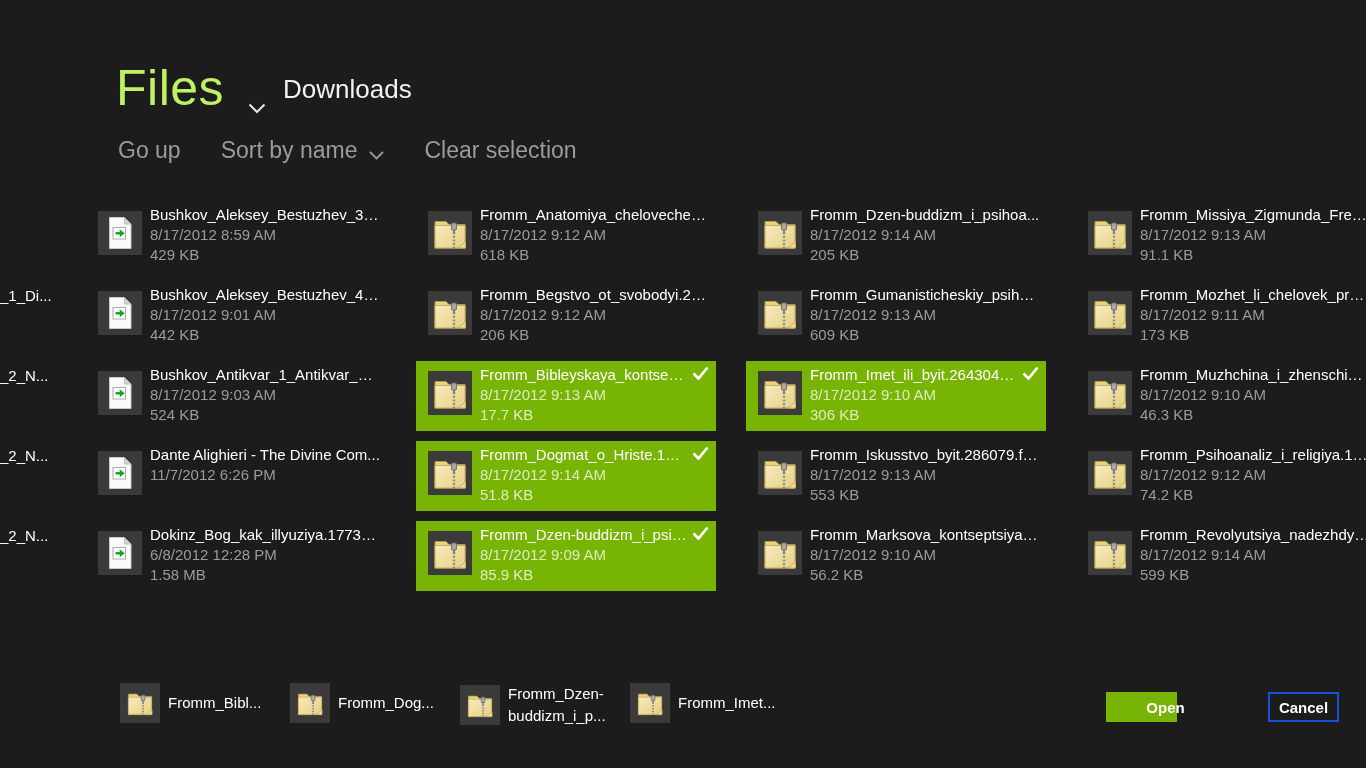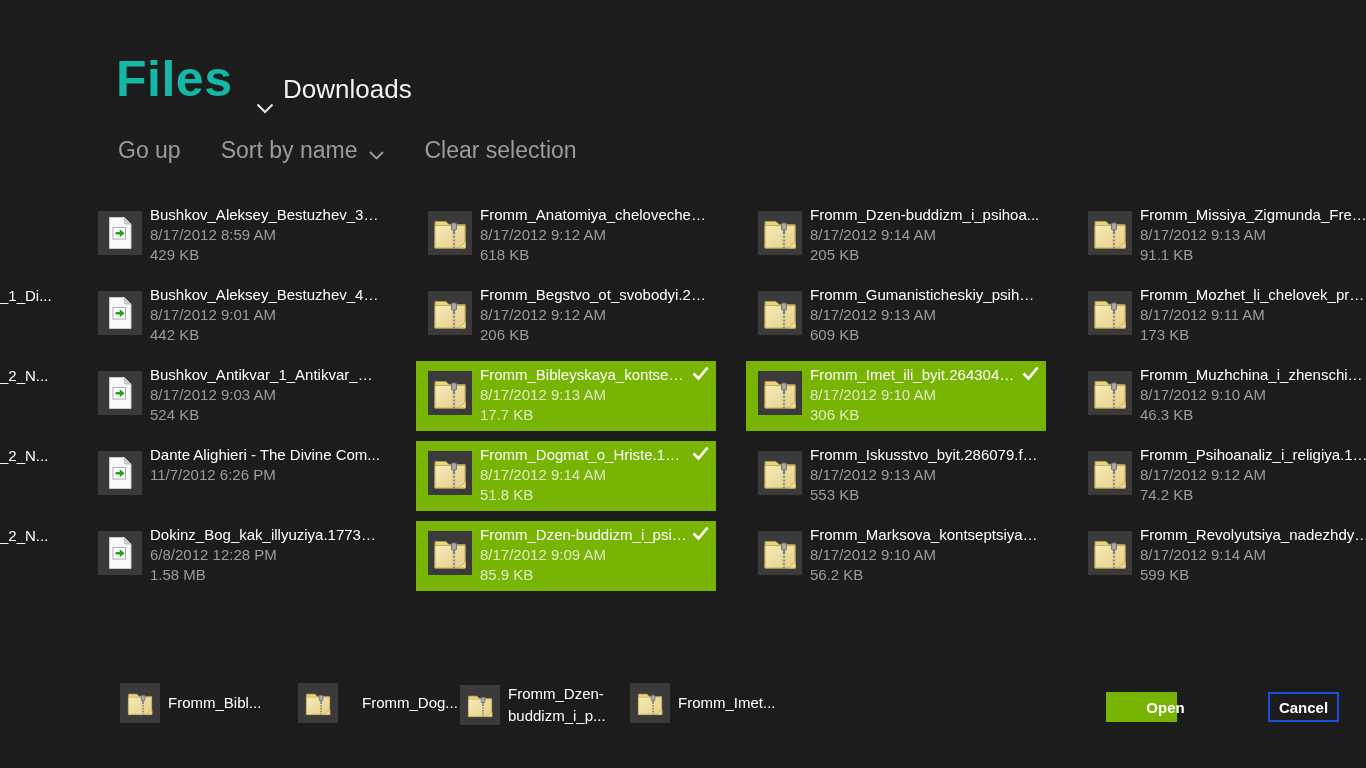--- a/index.html
+++ b/index.html
@@ -7,22 +7,22 @@
   body {
     background:var(--bg,#1C1C1C);
     font-family:"Liberation Sans", sans-serif;
     color:#fff;
     position:relative;
   }
 
   
   .app-title {
     position:absolute; left:116px; top:50px;
-    font-size:50px; font-weight:700; letter-spacing:.5px; color:#14b8a6;
-    display:flex; align-items:flex-start; cursor:default;
+    font-size:50px; font-weight:400; letter-spacing:.5px; color:#bef264;
+    display:flex; align-items:center; cursor:default;
   }
   .title-chevron { margin-left:24px; margin-top:18px; color:#E6E6E6; }
   .location-label {
     position:absolute; left:283px; top:74px;
     font-size:26px; font-weight:300; color:#F2F2F2;
   }
 
   
   .toolbar {
     position:absolute; left:118px; top:135px;
@@ -560,21 +560,21 @@
       <path d="M7 10.5 h11 l3 3 h16 v23.5 h-30 z" fill="#E9D47F" stroke="#B3974A"></path>
       <path d="M7 14.5 h30 v22.5 h-30 z" fill="url(#zg)" stroke="#C7AF5F"></path>
       <path d="M30 37 l7.5 -6 v6 z" fill="#EFE2A0" stroke="#C7AF5F"></path>
       <line x1="26" y1="14" x2="26" y2="37" stroke="#8F8F8F" stroke-width="2.4" stroke-dasharray="2 1.6"></line>
       <rect x="23.6" y="12" width="4.8" height="7" rx="1" fill="#A9A9A9" stroke="#6E6E6E"></rect>
       <rect x="25.1" y="19" width="1.8" height="3.4" fill="#7A7A7A"></rect>
     </svg>
       </div>
      <div class="sel-label">Fromm_Bibl...</div>
     </div>
-    <div class="sel-item" style="left: 298px; gap: 16px;">
+    <div class="sel-item" style="left: 290px;">
       <div class="sel-icon-tile">
         <svg width="34" height="34" viewBox="0 0 44 44">
       <defs>
         <linearGradient id="zg" x1="0" y1="0" x2="1" y2="1">
           <stop offset="0" stop-color="#F6ECBC"></stop>
               <stop offset="1" stop-color="#E4CF85"></stop>
         </linearGradient>
       </defs>
       <path d="M7 10.5 h11 l3 3 h16 v23.5 h-30 z" fill="#E9D47F" stroke="#B3974A"></path>
       <path d="M7 14.5 h30 v22.5 h-30 z" fill="url(#zg)" stroke="#C7AF5F"></path>

